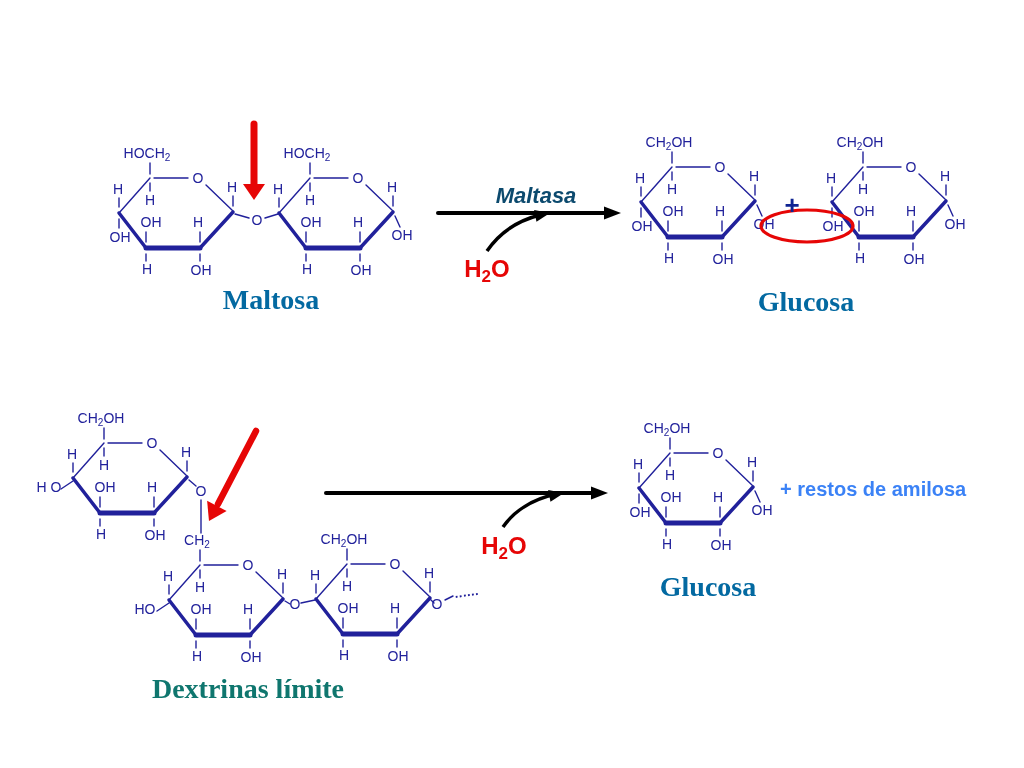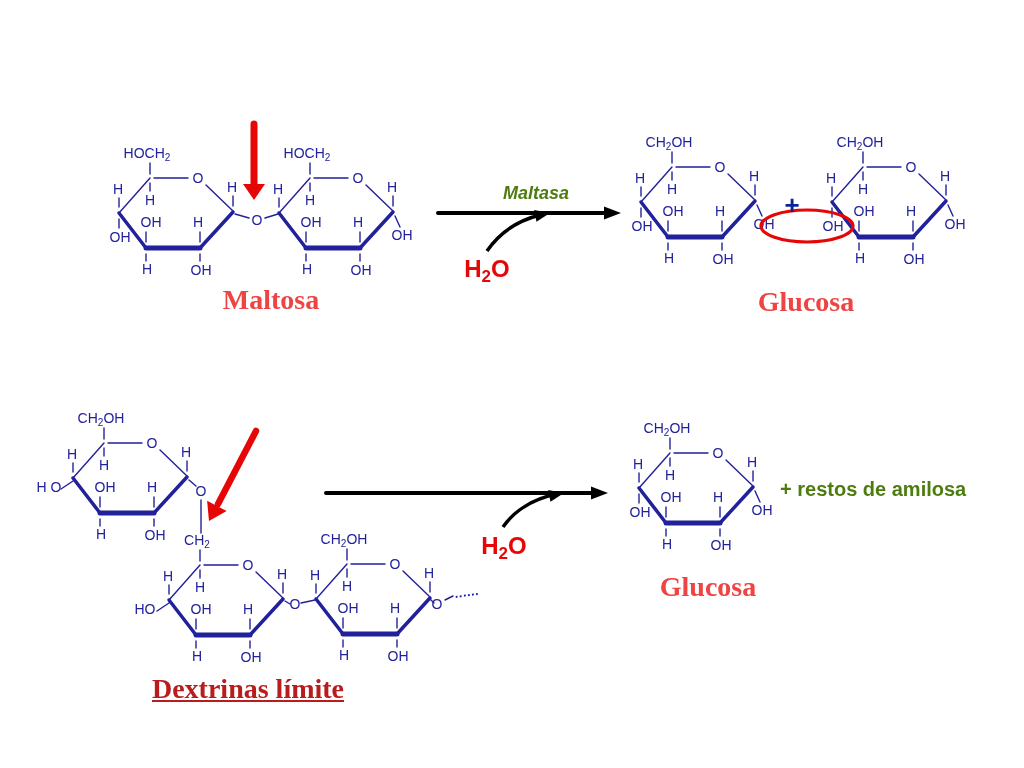--- a/index.html
+++ b/index.html
@@ -4,41 +4,41 @@
 <style>
   html,body{margin:0;padding:0;background:#ffffff;}
   body{width:1024px;height:768px;overflow:hidden;font-family:"Liberation Sans",sans-serif;}
   .stage{position:relative;width:1024px;height:768px;background:#ffffff;}
   .stage svg{position:absolute;left:0;top:0;}
   .title{
     position:absolute;
     font-family:"Liberation Serif",serif;
     font-weight:bold;
     font-size:28px;
-    color:#ef4444;
+    color:#0369a1;
     text-align:center;
     white-space:nowrap;
   }
-  .title.purple{color:#b91c1c;text-decoration:underline;}
+  .title.purple{color:#0f766e;}
   .enzyme{
     position:absolute;
     font-family:"Liberation Sans",sans-serif;
     font-weight:bold;
     font-style:italic;
-    font-size:18px;
-    color:#4d7c0f;
+    font-size:22px;
+    color:#0c4a6e;
     text-align:center;
     white-space:nowrap;
   }
   .restos{
     position:absolute;
     font-family:"Liberation Sans",sans-serif;
     font-weight:bold;
     font-size:20px;
-    color:#4d7c0f;
+    color:#3b82f6;
     white-space:nowrap;
   }
 </style>
 </head>
 <body>
 
 <div class="stage">
 
   <svg id="diagram" width="1024" height="768" viewBox="0 0 1024 768">
       <g>

